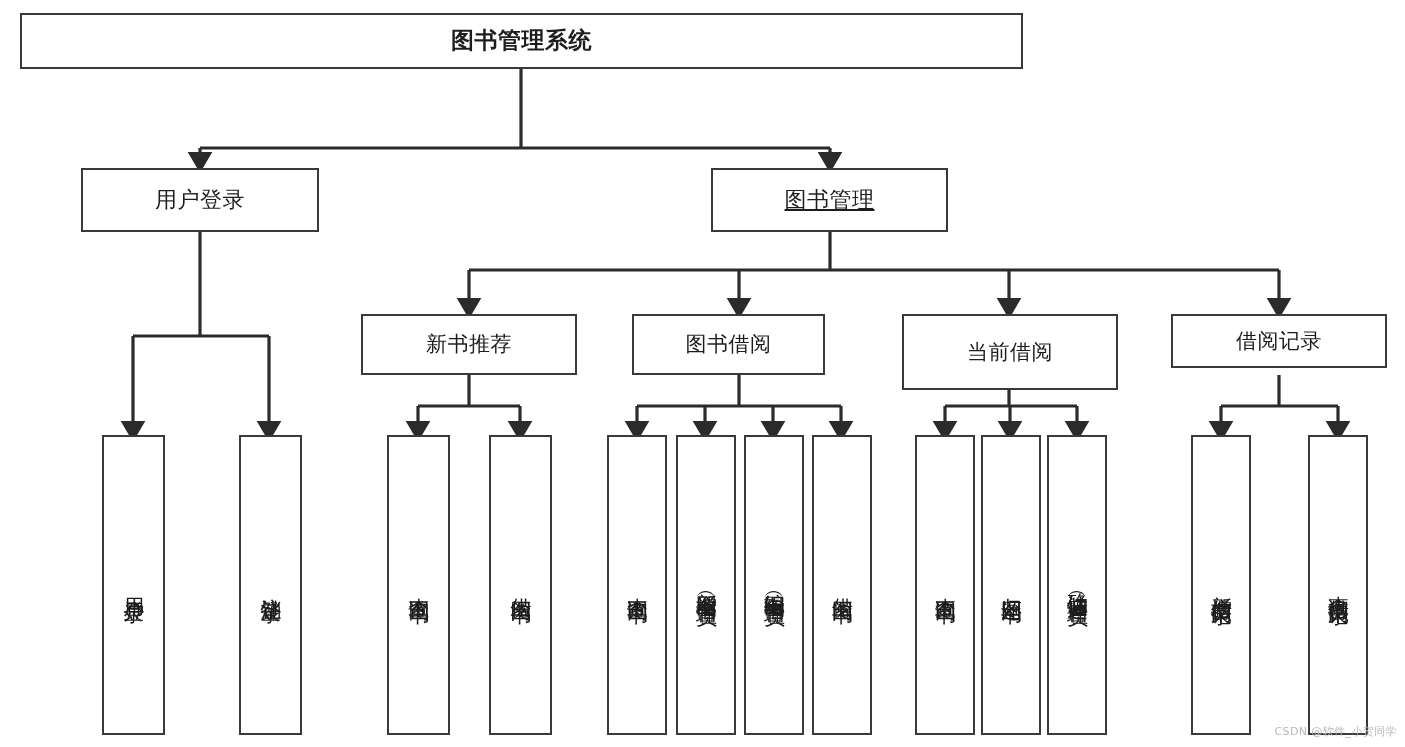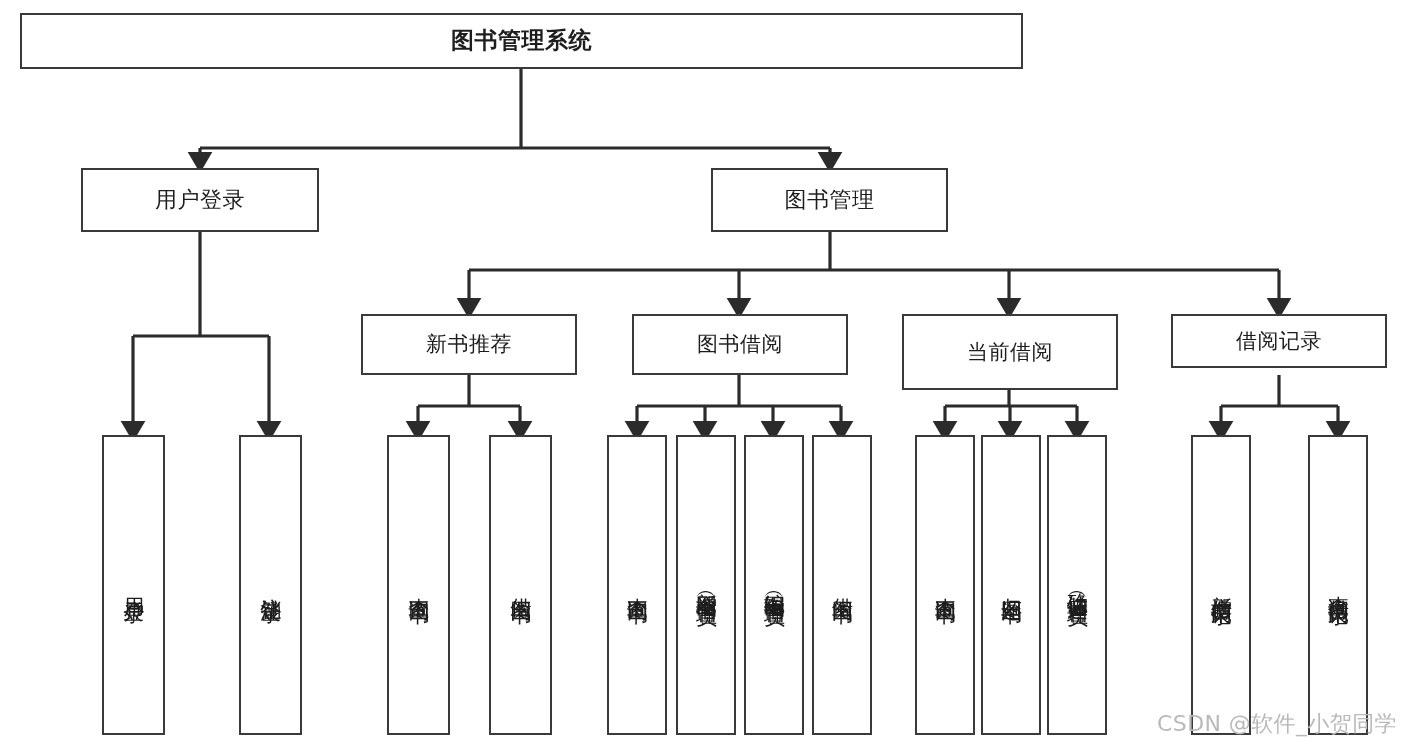--- a/index.html
+++ b/index.html
@@ -52,21 +52,21 @@
   .lvl1 .node-label { font-size: 22px; }
   .lvl2 .node-label { font-size: 21px; }
   .leaf .node-label {
     font-size: 21px;
     letter-spacing: 2px;
   }
   #watermark {
     position: absolute;
     right: 8px;
     bottom: 8px;
-    font-size: 22px;
+    font-size: 11px;
     color: #b9b9b9;
     white-space: nowrap;
     letter-spacing: 0.4px;
   }
 </style>
 </head>
 <body>
 
 <div id="diagram-root">
 
@@ -120,28 +120,28 @@
     </g>
   </svg>
 
   <div class="node horizontal lvl0" style="left:20px; top:13px; width:1003px; height:56px;font-weight:bold;">
     <span class="node-label">图书管理系统</span>
   </div>
 
   <div class="node horizontal lvl1" style="left:81px; top:168px; width:238px; height:64px;">
     <span class="node-label">用户登录</span>
   </div>
-  <div class="node horizontal lvl1" style="left:711px; top:168px; width:237px; height:64px;">
+  <div class="node horizontal lvl1" style="left:711px; top:168px; width:237px; height:64px;text-decoration:underline;">
     <span class="node-label">图书管理</span>
   </div>
 
   <div class="node horizontal lvl2" style="left:361px; top:314px; width:216px; height:61px;text-align:center;">
     <span class="node-label">新书推荐</span>
   </div>
-  <div class="node horizontal lvl2" style="left:632px; top:314px; width:216px; height:61px;">
+  <div class="node horizontal lvl2" style="left:632px; top:314px; width:193px; height:61px;">
     <span class="node-label">图书借阅</span>
   </div>
   <div class="node horizontal lvl2" style="left:902px; top:314px; width:216px; height:76px;">
     <span class="node-label">当前借阅</span>
   </div>
   <div class="node horizontal lvl2" style="left:1171px; top:314px; width:216px; height:54px;">
     <span class="node-label">借阅记录</span>
   </div>
 
   <div class="node vertical leaf" style="left:102px; top:435px; width:63px; height:300px;">

